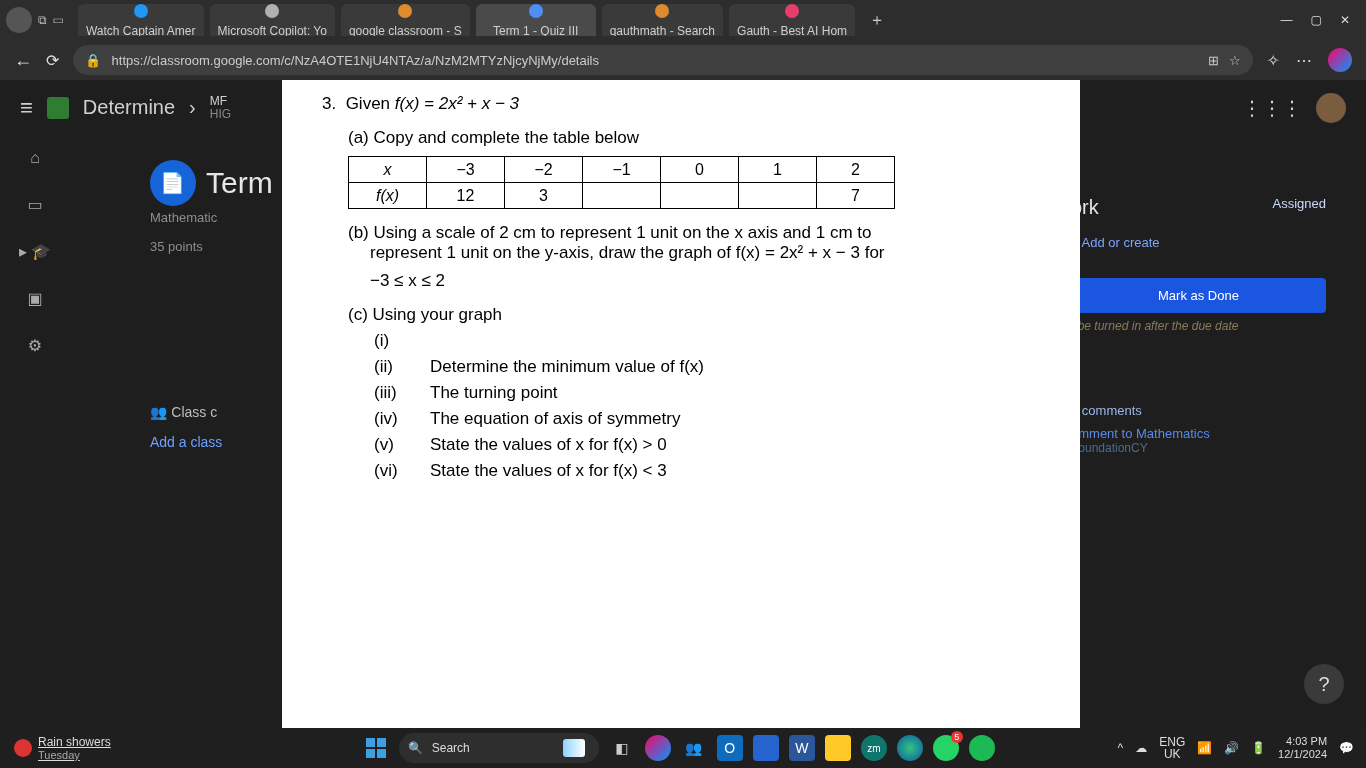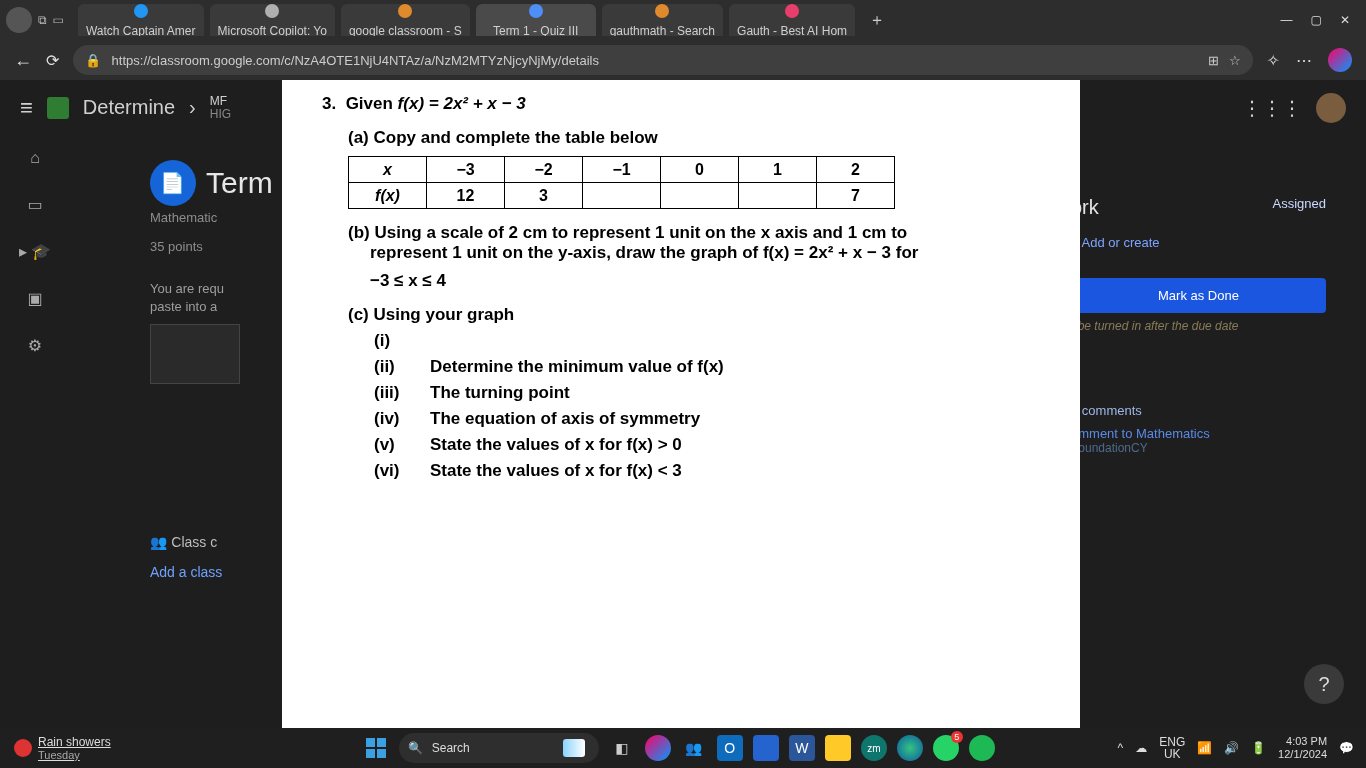--- a/index.html
+++ b/index.html
@@ -34,21 +34,21 @@
 .left-snip .bigcircle { width:46px;height:46px;border-radius:50%;background:#1565d8;display:inline-flex;align-items:center;justify-content:center;color:#fff;font-size:20px;margin-right:10px; }
 .left-snip .term { font-size: 30px; color: #e6e6e6; }
 .left-snip .gray { color: #8d8d8d; font-size: 13px; padding-top: 4px; }
 .left-snip .pts { color: #8d8d8d; font-size: 13px; padding-top: 14px; }
 .left-snip .mid { color: #9d9d9d; font-size: 13px; padding-top: 26px; line-height: 18px; }
 .left-snip .links { padding-top: 150px; font-size: 14px; }
 .left-snip .links .cc { color: #bdbdbd; }
 .left-snip .links .ac { color: #6fa0ff; padding-top: 14px; }
 
 
-.doc { position: absolute; top: 80px; left: 282px; width: 798px; bottom: 40px; background: #fff; color: #000; font-family: "Times New Roman", serif; padding: 14px 30px 20px 40px; font-size: 17px; font-weight: bold; }
+.doc { position: absolute; top: 80px; left: 282px; width: 798px; bottom: 40px; background: #fff; color: #000; font-family: "Times New Roman", serif; padding: 14px 30px 20px 40px; font-size: 17px; }
 .doc .q { text-indent: -26px; padding-left: 26px; }
 .doc .sub { padding-left: 26px; margin-top: 14px; }
 .doc table { border-collapse: collapse; margin: 8px 0 14px 26px; }
 .doc td { border: 1px solid #000; width: 78px; height: 26px; text-align: center; font-size: 16px; }
 .doc .roman { display: flex; gap: 18px; padding-left: 52px; margin-top: 6px; }
 .doc .roman .num { width: 38px; }
 .doc .ital { font-style: italic; }
 
 
 .help-btn { position: absolute; right: 22px; bottom: 64px; width: 40px; height: 40px; border-radius: 50%; background: #3a3a3a; color: #ddd; display: flex; align-items: center; justify-content: center; font-size: 20px; }
@@ -155,25 +155,20 @@
     <span>⚙</span>
   </div>
 
   <div class="left-snip">
     <div style="display:flex;align-items:center">
       <span class="bigcircle">📄</span>
       <span class="term">Term</span>
     </div>
     <div class="gray">Mathematic</div>
     <div class="pts">35 points</div>
-    <div class="mid">
-      <div>You are requ</div>
-      <div>paste into a</div>
-      <div style="width:90px;height:60px;background:#2a2a2a;margin-top:8px;border:1px solid #444"></div>
-    </div>
     <div class="links">
       <div class="cc"><span>👥 </span><span>Class c</span></div>
       <div class="ac">Add a class</div>
     </div>
   </div>
 
   <div class="assign-box">
     <div class="row">
       <span style="font-size:20px;color:#e4e4e4">ork</span>
       <span>Assigned</span>
@@ -210,21 +205,21 @@
       <td>3</td>
       <td></td>
       <td></td>
       <td></td>
       <td>7</td>
     </tr>
   </tbody>
     </table>
   <p class="sub" style="margin-top:4px">(b) Using a scale of 2 cm to represent 1 unit on the x axis and 1 cm to</p>
   <p style="padding-left:48px;">represent 1 unit on the y-axis, draw the graph of  f(x) = 2x² + x − 3 for</p>
-  <p style="padding-left:48px;margin-top:8px">−3 ≤ x ≤ 4</p>
+  <p style="padding-left:48px;margin-top:8px">−3 ≤ x ≤ 2</p>
   <p class="sub">(c) Using your graph</p>
   <div class="roman">
       <span class="num">(i)</span>
     </div>
   <div class="roman">
       <span class="num">(ii)</span>
       <span>Determine the minimum value of f(x)</span>
     </div>
   <div class="roman">
       <span class="num">(iii)</span>

